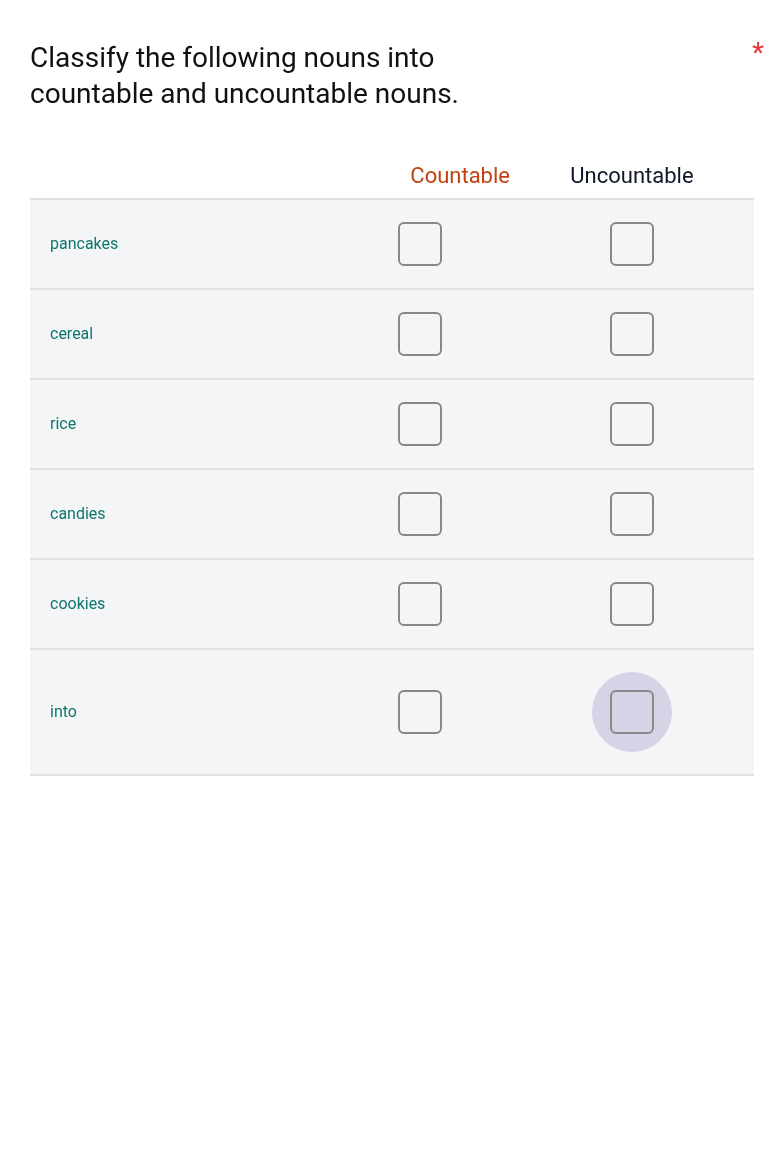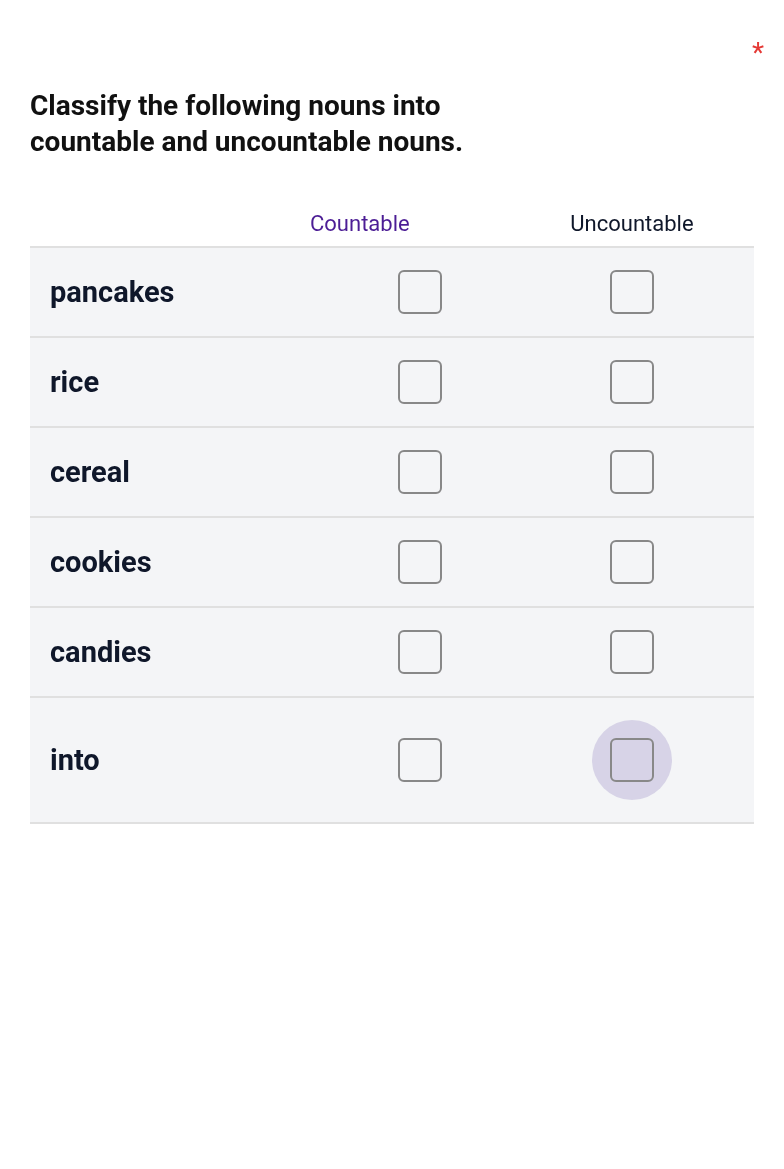--- a/index.html
+++ b/index.html
@@ -27,44 +27,43 @@
       color: #e53935;
       font-size: 28px;
       position: absolute;
       top: 36px;
       right: 20px;
       font-weight: 400;
     }
 
     .question-title {
       font-size: 28px;
-      font-weight: 700;
+      font-weight: 400;
       color: #111111;
       line-height: 1.3;
       max-width: 470px;
       margin-bottom: 50px;
-      margin-top: 48px;
     }
 
     .column-headers {
       display: flex;
       align-items: center;
       margin-bottom: 10px;
       padding-left: 0;
     }
 
     .col-noun {
       flex: 0 0 280px;
     }
 
     .col-countable {
       flex: 0 0 200px;
-      text-align: left;
+      text-align: right;
       font-size: 22px;
-      color: #4c1d95;
+      color: #c2410c;
     }
 
     .col-uncountable {
       flex: 1;
       text-align: center;
       font-size: 22px;
       color: #0f172a;
     }
 
     .rows-container {
@@ -81,23 +80,23 @@
       padding: 22px 10px;
       position: relative;
     }
 
     .noun-row:first-child {
       border-top: 2px solid #e0e0e0;
     }
 
     .noun-label {
       flex: 0 0 280px;
-      font-size: 29px;
-      color: #0f172a;
-      font-weight: 700;
+      font-size: 16px;
+      color: #0f766e;
+      font-weight: 400;
       padding-left: 10px;
     }
 
     .checkbox-cell {
       flex: 0 0 200px;
       display: flex;
       justify-content: center;
       align-items: center;
     }
 
@@ -155,48 +154,48 @@
   <div class="noun-row">
         <div class="noun-label">pancakes</div>
         <div class="checkbox-cell">
           <input type="checkbox" class="checkbox" style="">
         </div>
         <div class="checkbox-cell-uncountable">
           <input type="checkbox" class="checkbox" style="">
         </div>
       </div>
       <div class="noun-row">
+        <div class="noun-label">cereal</div>
+        <div class="checkbox-cell">
+          <input type="checkbox" class="checkbox" style="">
+        </div>
+        <div class="checkbox-cell-uncountable">
+          <input type="checkbox" class="checkbox" style="">
+        </div>
+      </div>
+      <div class="noun-row">
         <div class="noun-label">rice</div>
         <div class="checkbox-cell">
           <input type="checkbox" class="checkbox" style="">
         </div>
         <div class="checkbox-cell-uncountable">
           <input type="checkbox" class="checkbox" style="">
         </div>
       </div>
       <div class="noun-row">
-        <div class="noun-label">cereal</div>
+        <div class="noun-label">candies</div>
         <div class="checkbox-cell">
           <input type="checkbox" class="checkbox" style="">
         </div>
         <div class="checkbox-cell-uncountable">
           <input type="checkbox" class="checkbox" style="">
         </div>
       </div>
       <div class="noun-row">
         <div class="noun-label">cookies</div>
-        <div class="checkbox-cell">
-          <input type="checkbox" class="checkbox" style="">
-        </div>
-        <div class="checkbox-cell-uncountable">
-          <input type="checkbox" class="checkbox" style="">
-        </div>
-      </div>
-      <div class="noun-row">
-        <div class="noun-label">candies</div>
         <div class="checkbox-cell">
           <input type="checkbox" class="checkbox" style="">
         </div>
         <div class="checkbox-cell-uncountable">
           <input type="checkbox" class="checkbox" style="">
         </div>
       </div>
       <div class="noun-row">
         <div class="noun-label">into</div>
         <div class="checkbox-cell">

